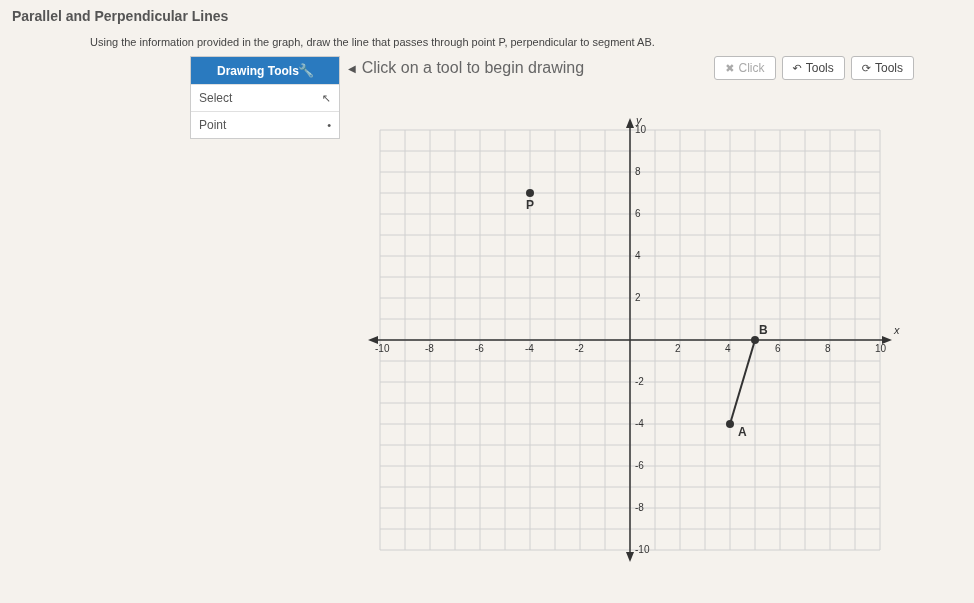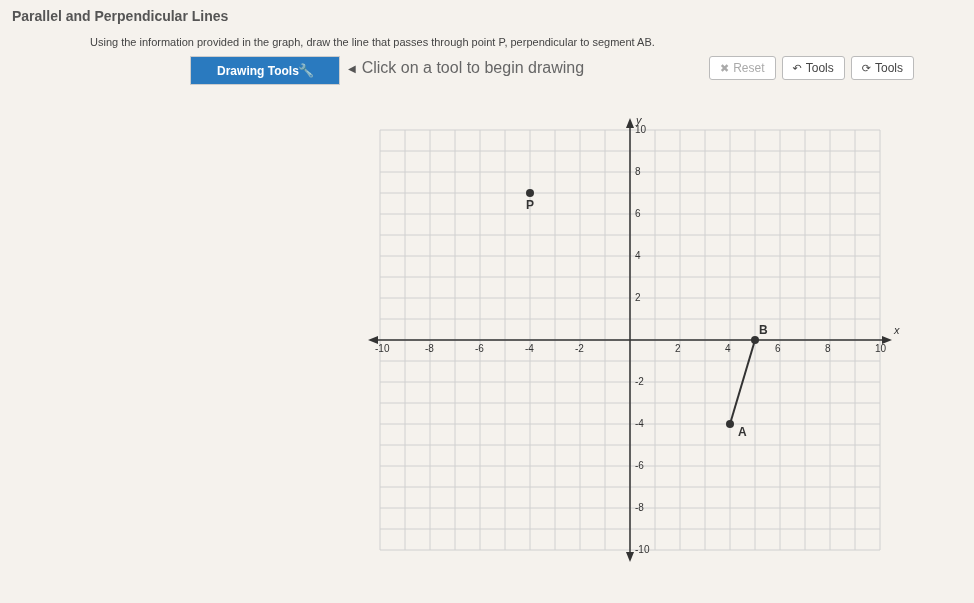--- a/index.html
+++ b/index.html
@@ -115,30 +115,38 @@
 
 <div class="page-title">Parallel and Perpendicular Lines</div>
 <div class="instruction">Using the information provided in the graph, draw the line that passes through point P, perpendicular to segment AB.</div>
 
 <div class="toolbar-row">
   <div class="tools-panel">
     <div class="tools-header">
       <span>Drawing Tools</span>
       <span class="wrench">🔧</span>
     </div>
+    <div class="tool-item">
+      <span>Select</span>
+      <span class="tool-icon">↖</span>
+    </div>
+    <div class="tool-item">
+      <span>Point</span>
+      <span class="tool-icon">•</span>
+    </div>
   </div>
 
   <div class="hint-row">
     <span class="hint-arrow">◀</span>
     <span class="hint-text">Click on a tool to begin drawing</span>
 
     <div class="action-buttons">
       <div class="action-btn disabled">
         <span class="icn">✖</span>
-        <span>Reset</span>
+        <span>Click</span>
       </div>
       <div class="action-btn">
         <span class="icn">↶</span>
         <span>Tools</span>
       </div>
       <div class="action-btn">
         <span class="icn">⟳</span>
         <span>Tools</span>
       </div>
     </div>

